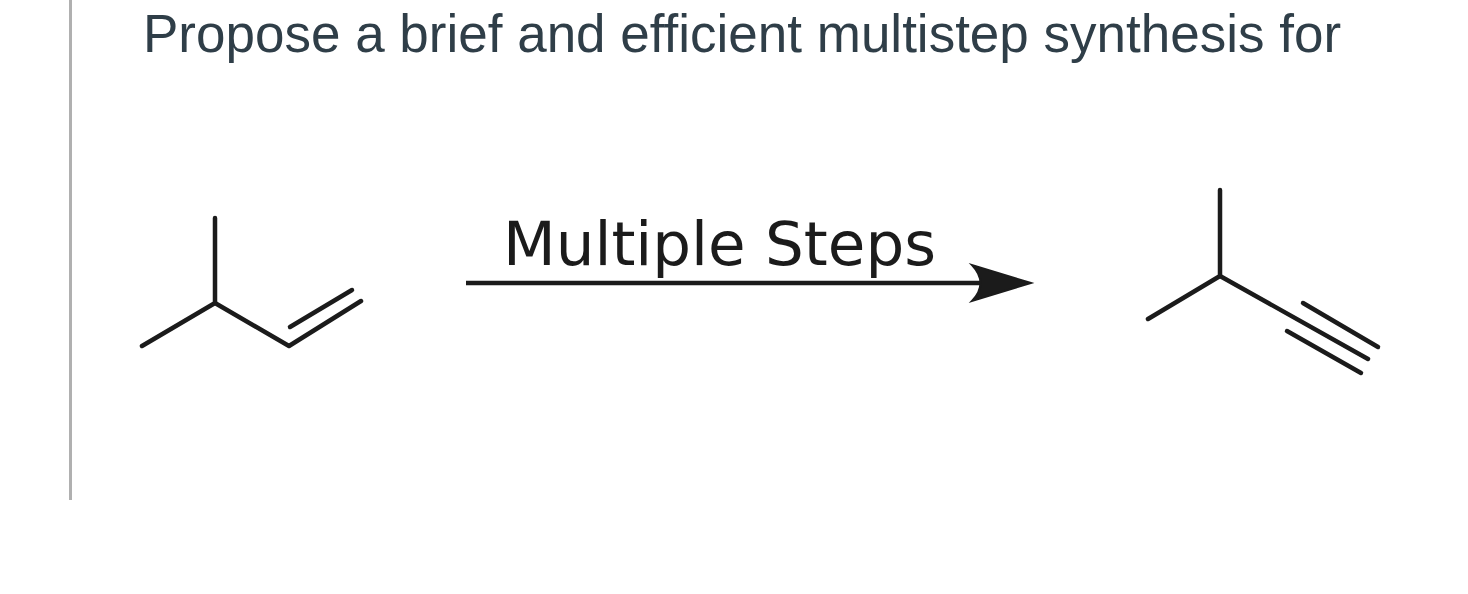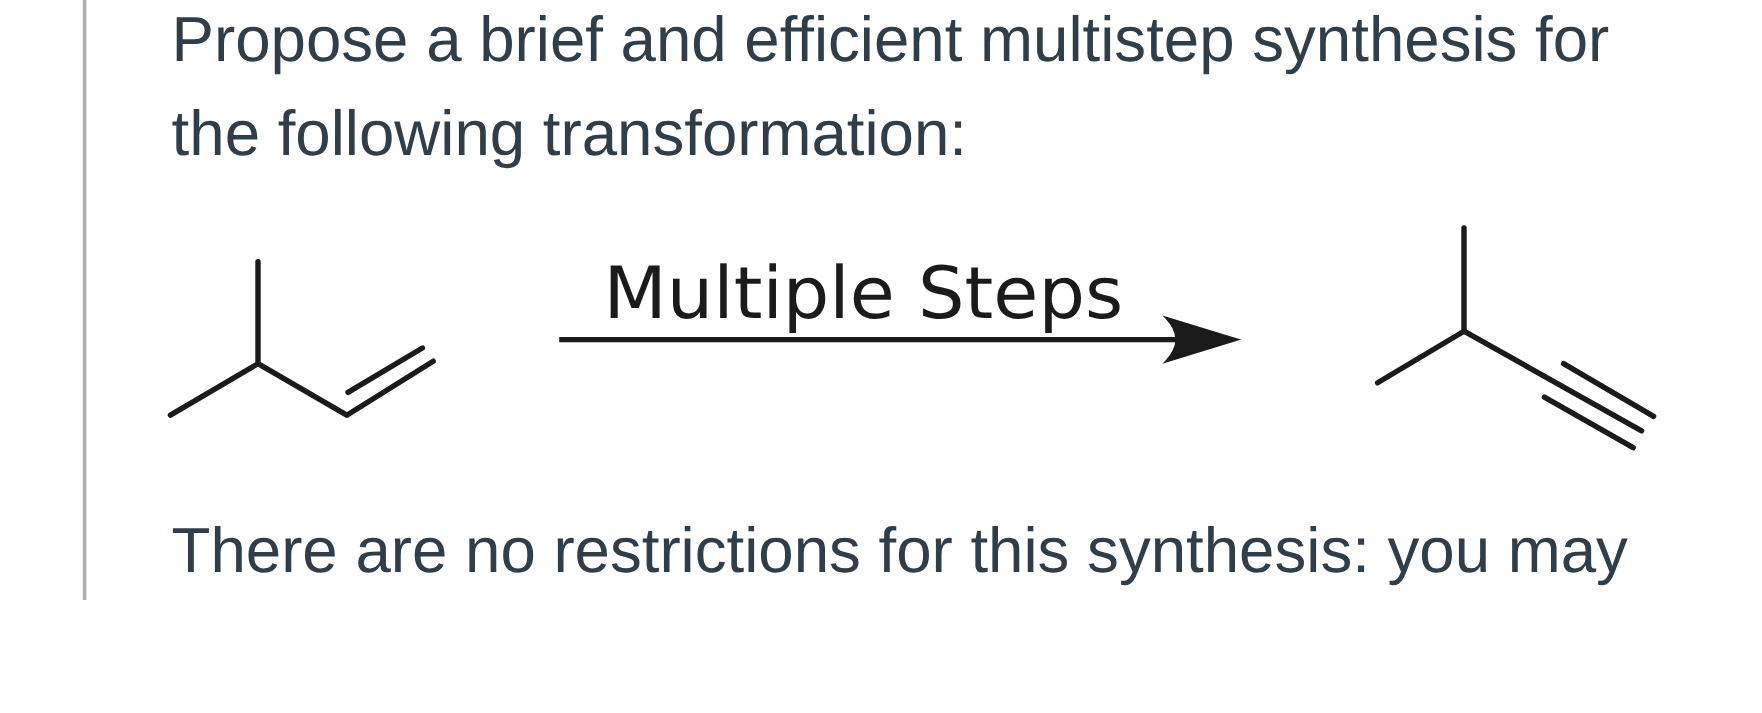--- a/index.html
+++ b/index.html
@@ -50,21 +50,20 @@
 </style>
 </head>
 <body>
 
 <div class="page">
 
   <div class="divider"></div>
 
   <div class="para para--prompt">
     <div>Propose a brief and efficient multistep synthesis for</div>
-    <div>the following transformation:</div>
   </div>
 
   <svg class="scheme" viewBox="0 0 1468 594" xmlns="http://www.w3.org/2000/svg">
 
     <g fill="none" stroke="currentColor" stroke-width="4.5" stroke-linecap="round" stroke-linejoin="round">
       <path d="M215 218 L215 303 L142 346"></path>
       <path d="M215 303 L289 346 L361 301"></path>
       <path d="M290 327 L352 290"></path>
     </g>
 
@@ -76,16 +75,15 @@
 
     <g fill="none" stroke="currentColor" stroke-width="4.5" stroke-linecap="round" stroke-linejoin="round">
       <path d="M1220 190 L1220 276 L1148 319"></path>
       <path d="M1220 276 L1368 359"></path>
       <path d="M1303 303 L1378 347"></path>
       <path d="M1287 331 L1361 373"></path>
     </g>
   </svg>
 
   <div class="para para--note">
-    <div>There are no restrictions for this synthesis: you may</div>
   </div>
 
 </div>
 
 </body></html>

